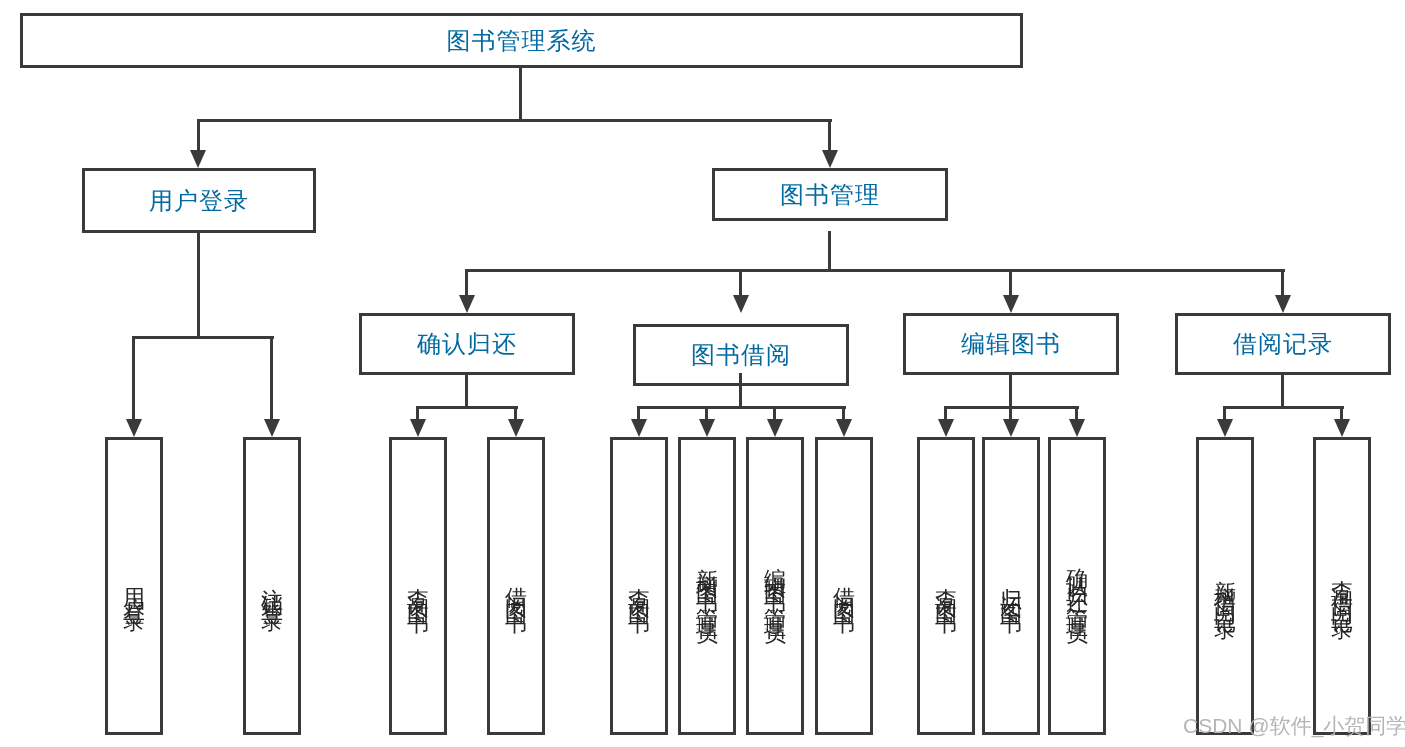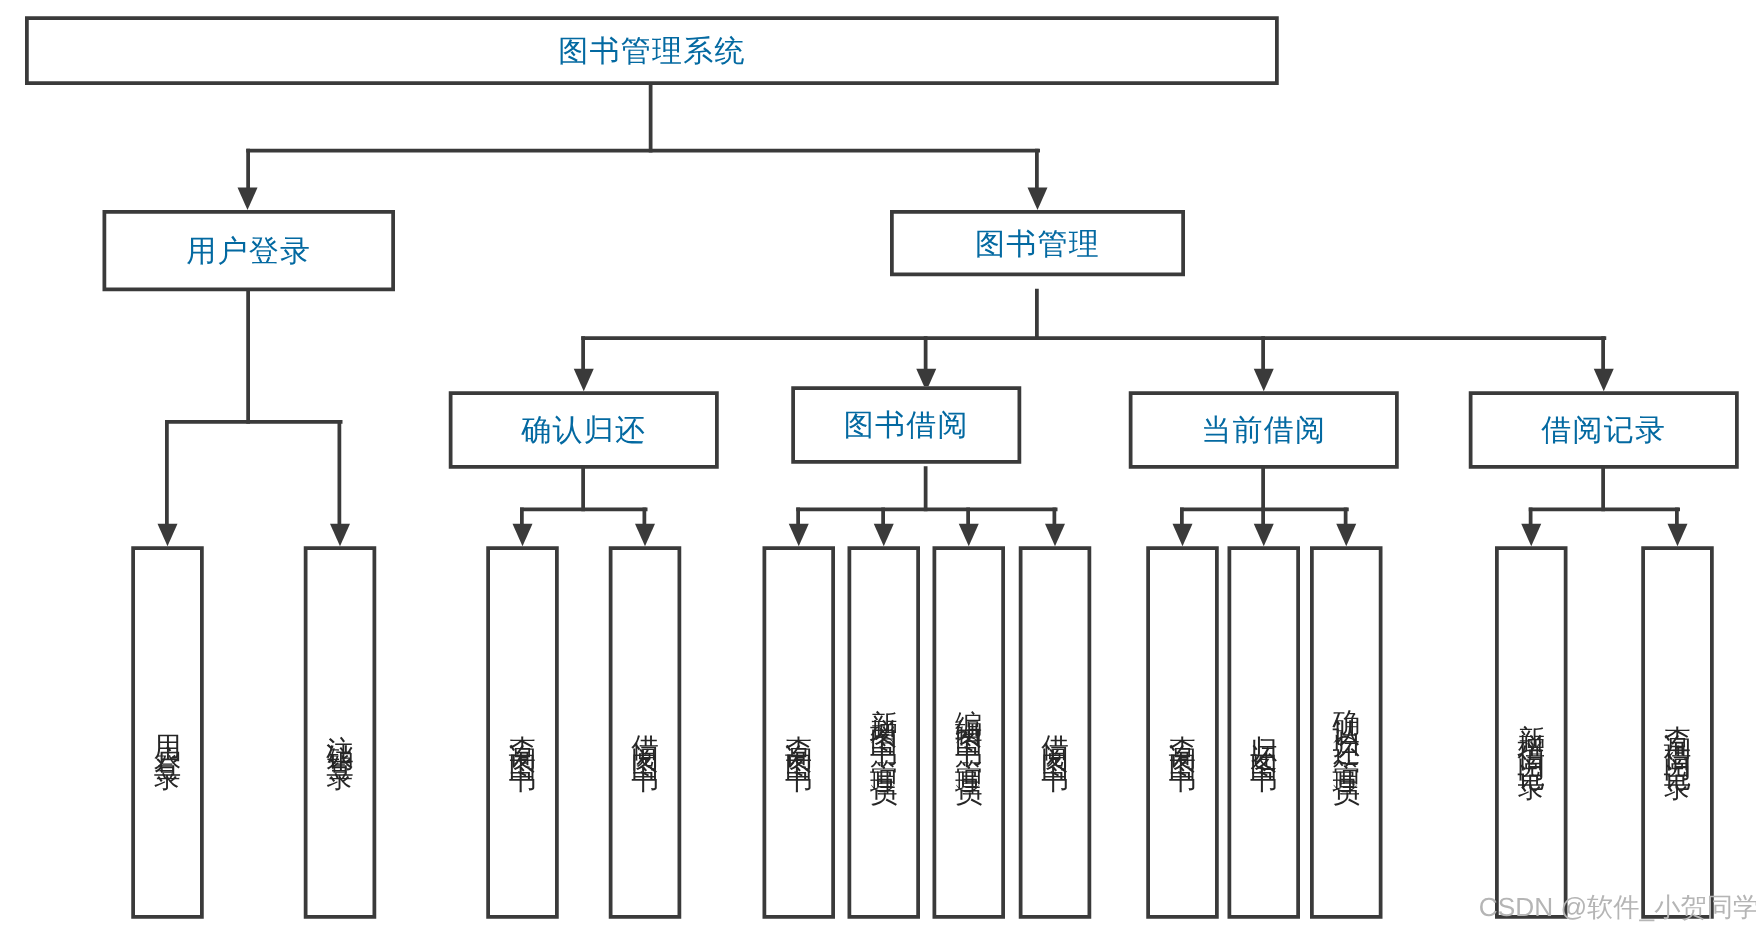--- a/index.html
+++ b/index.html
@@ -65,25 +65,25 @@
   <div class="v" style="left:739px;top:269px;height:28px"></div>
   <div class="a" style="left:733px;top:295px"></div>
   <div class="v" style="left:1009px;top:269px;height:28px"></div>
   <div class="a" style="left:1003px;top:295px"></div>
   <div class="v" style="left:1281px;top:269px;height:28px"></div>
   <div class="a" style="left:1275px;top:295px"></div>
 
   <div class="box" style="left:359px;top:313px;width:216px;height:62px">
     <span class="hlabel">确认归还</span>
   </div>
-  <div class="box" style="left:633px;top:309px;width:184px;height:62px">
+  <div class="box" style="left:633px;top:324px;width:216px;height:62px">
     <span class="hlabel">图书借阅</span>
   </div>
   <div class="box" style="left:903px;top:313px;width:216px;height:62px">
-    <span class="hlabel">当前借阅</span>
+    <span class="hlabel">编辑图书</span>
   </div>
   <div class="box" style="left:1175px;top:313px;width:216px;height:62px">
     <span class="hlabel">借阅记录</span>
   </div>
 
   <div class="v" style="left:465px;top:373px;height:36px"></div>
   <div class="h" style="left:416px;top:406px;width:102px"></div>
   <div class="v" style="left:416px;top:406px;height:17px"></div>
   <div class="a" style="left:410px;top:419px"></div>
   <div class="v" style="left:514px;top:406px;height:17px"></div>

